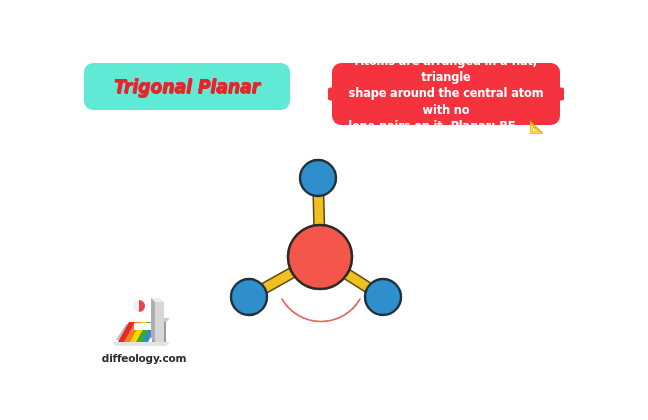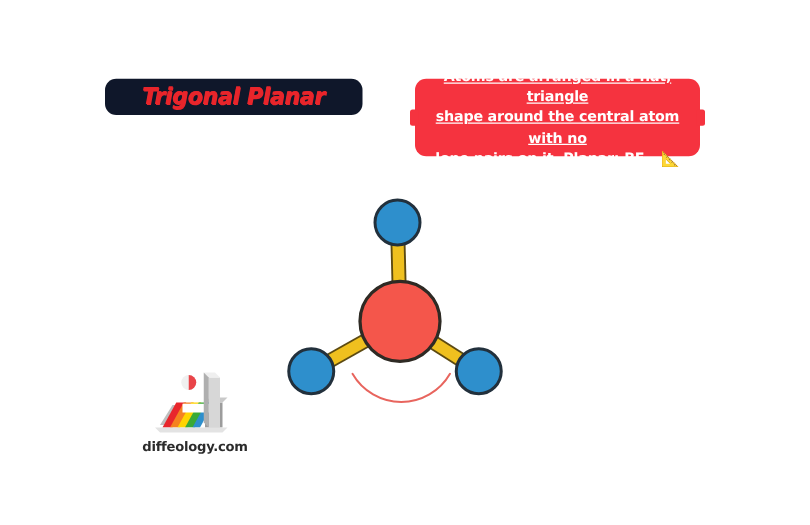--- a/index.html
+++ b/index.html
@@ -19,22 +19,22 @@
     height: 420px;
     background: #ffffff;
   }
 
   
   #title-badge {
     position: absolute;
     left: 84px;
     top: 63px;
     width: 206px;
-    height: 29px;
-    background: #0f172a;
+    height: 47px;
+    background: #5eead4;
     border-radius: 9px;
     display: flex;
     align-items: center;
     justify-content: center;
     box-sizing: border-box;
   }
   #title-badge-text {
     font-family: "DejaVu Sans", "Liberation Sans", sans-serif;
     font-size: 17.5px;
     font-weight: 900;
@@ -79,21 +79,20 @@
   #description-text {
     position: relative;
     z-index: 2;
     font-family: "DejaVu Sans", "Liberation Sans", sans-serif;
     font-size: 11.4px;
     font-weight: 700;
     line-height: 1.42;
     color: #FFFFFF;
     text-align: center;
     letter-spacing: -0.15px;
-    text-decoration: underline;
   }
   #description-text sub {
     font-size: 8.2px;
     vertical-align: baseline;
     position: relative;
     top: 2px;
   }
   .ruler-emoji {
     font-size: 12px;
     vertical-align: -1px;
@@ -104,21 +103,21 @@
     position: absolute;
     left: 210px;
     top: 140px;
     width: 230px;
     height: 190px;
   }
 
   
   #logo-block {
     position: absolute;
-    left: 108px;
+    left: 96px;
     top: 296px;
     width: 96px;
     height: 82px;
   }
   #logo-mark {
     position: absolute;
     left: 12px;
     top: 0;
     width: 66px;
     height: 54px;

